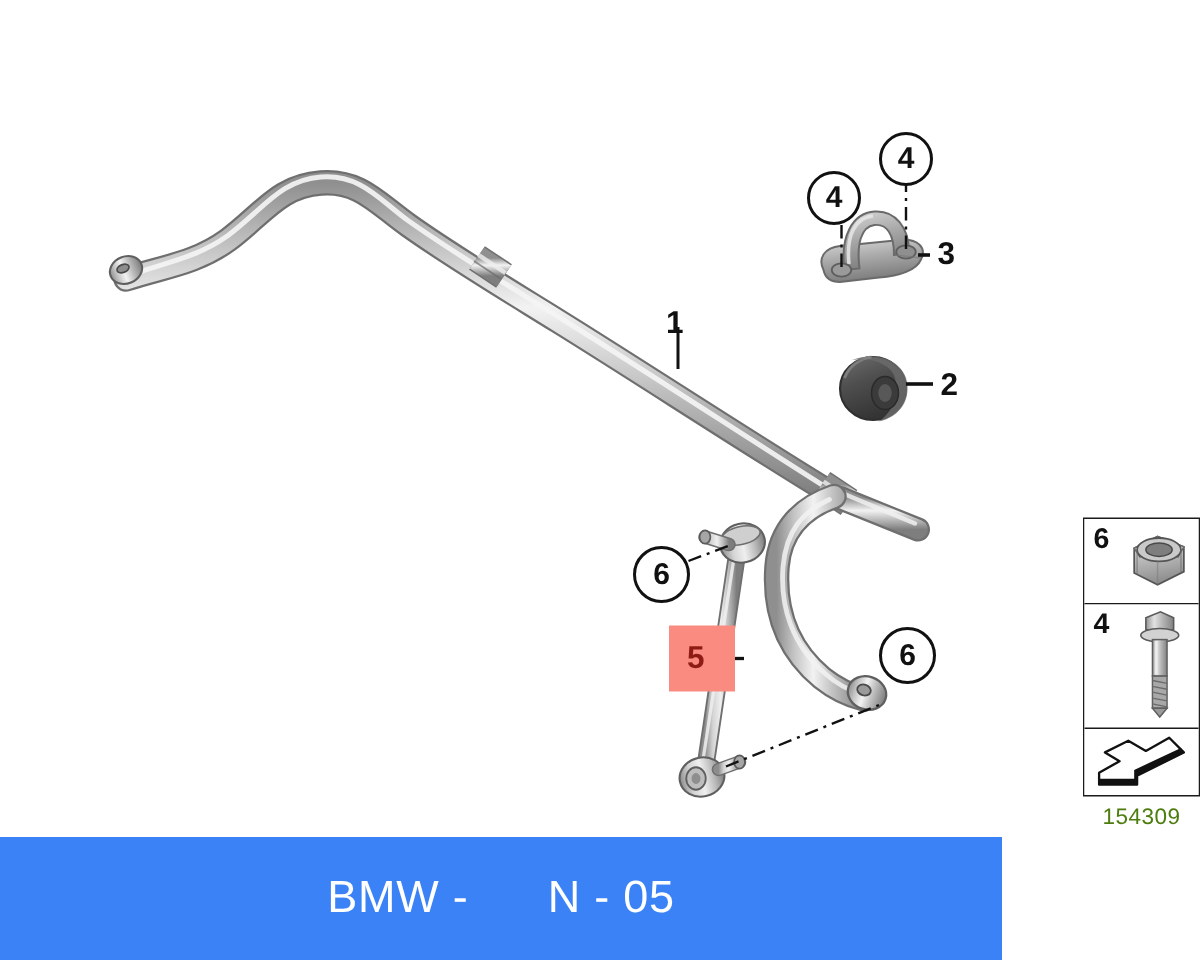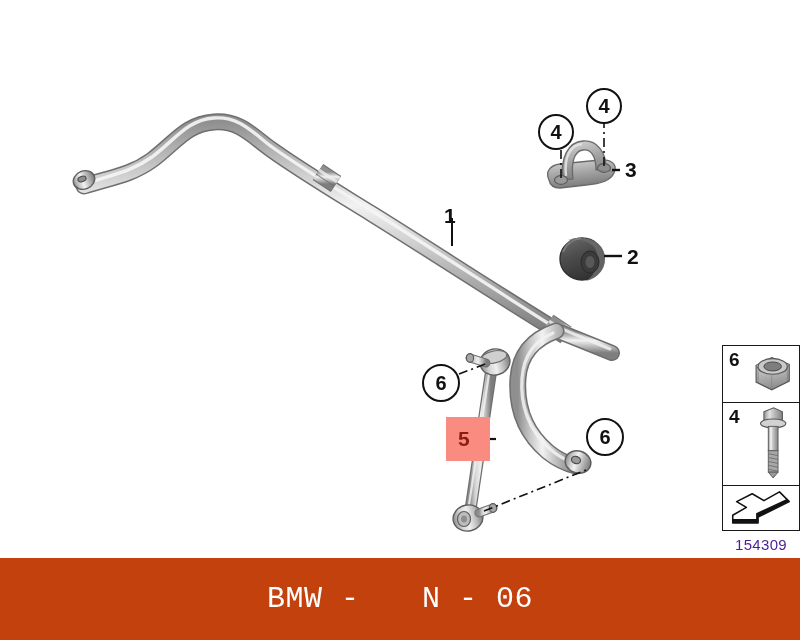--- a/index.html
+++ b/index.html
@@ -22,27 +22,26 @@
     position: absolute;
     left: 0;
     top: 0;
     width: 800px;
     height: 640px;
   }
   .footer-bar {
     position: absolute;
     left: 0;
     top: 558px;
-    width: 800px;
+    width: 668px;
     height: 82px;
-    background: #c2410c;
+    background: #3b82f6;
     display: flex;
     align-items: center;
     justify-content: center;
-    font-family: Liberation Mono, monospace;
   }
   .footer-inner {
     display: flex;
     align-items: baseline;
     color: #ffffff;
     font-size: 30px;
     letter-spacing: 0.5px;
     font-weight: 400;
     white-space: pre;
   }
@@ -53,21 +52,21 @@
     width: 44px;
     display: inline-block;
   }
   .cat-number {
     position: absolute;
     left: 722px;
     top: 536px;
     width: 78px;
     text-align: center;
     font-size: 15px;
-    color: #4c1d95;
+    color: #4d7c0f;
     letter-spacing: 0.3px;
   }
   .highlight-box {
     position: absolute;
     left: 446px;
     top: 417px;
     width: 44px;
     height: 44px;
     background: #f98b81;
   }
@@ -375,17 +374,17 @@
     <div class="footer-inner">
       <span class="footer-part">BMW</span>
       <span>&nbsp;</span>
       <span class="footer-part">-</span>
       <span>&nbsp;</span>
       <span class="footer-sep"></span>
       <span class="footer-part">N</span>
       <span>&nbsp;</span>
       <span class="footer-part">-</span>
       <span>&nbsp;</span>
-      <span class="footer-part">06</span>
+      <span class="footer-part">05</span>
     </div>
   </div>
 
 </div>
 
 </body></html>

